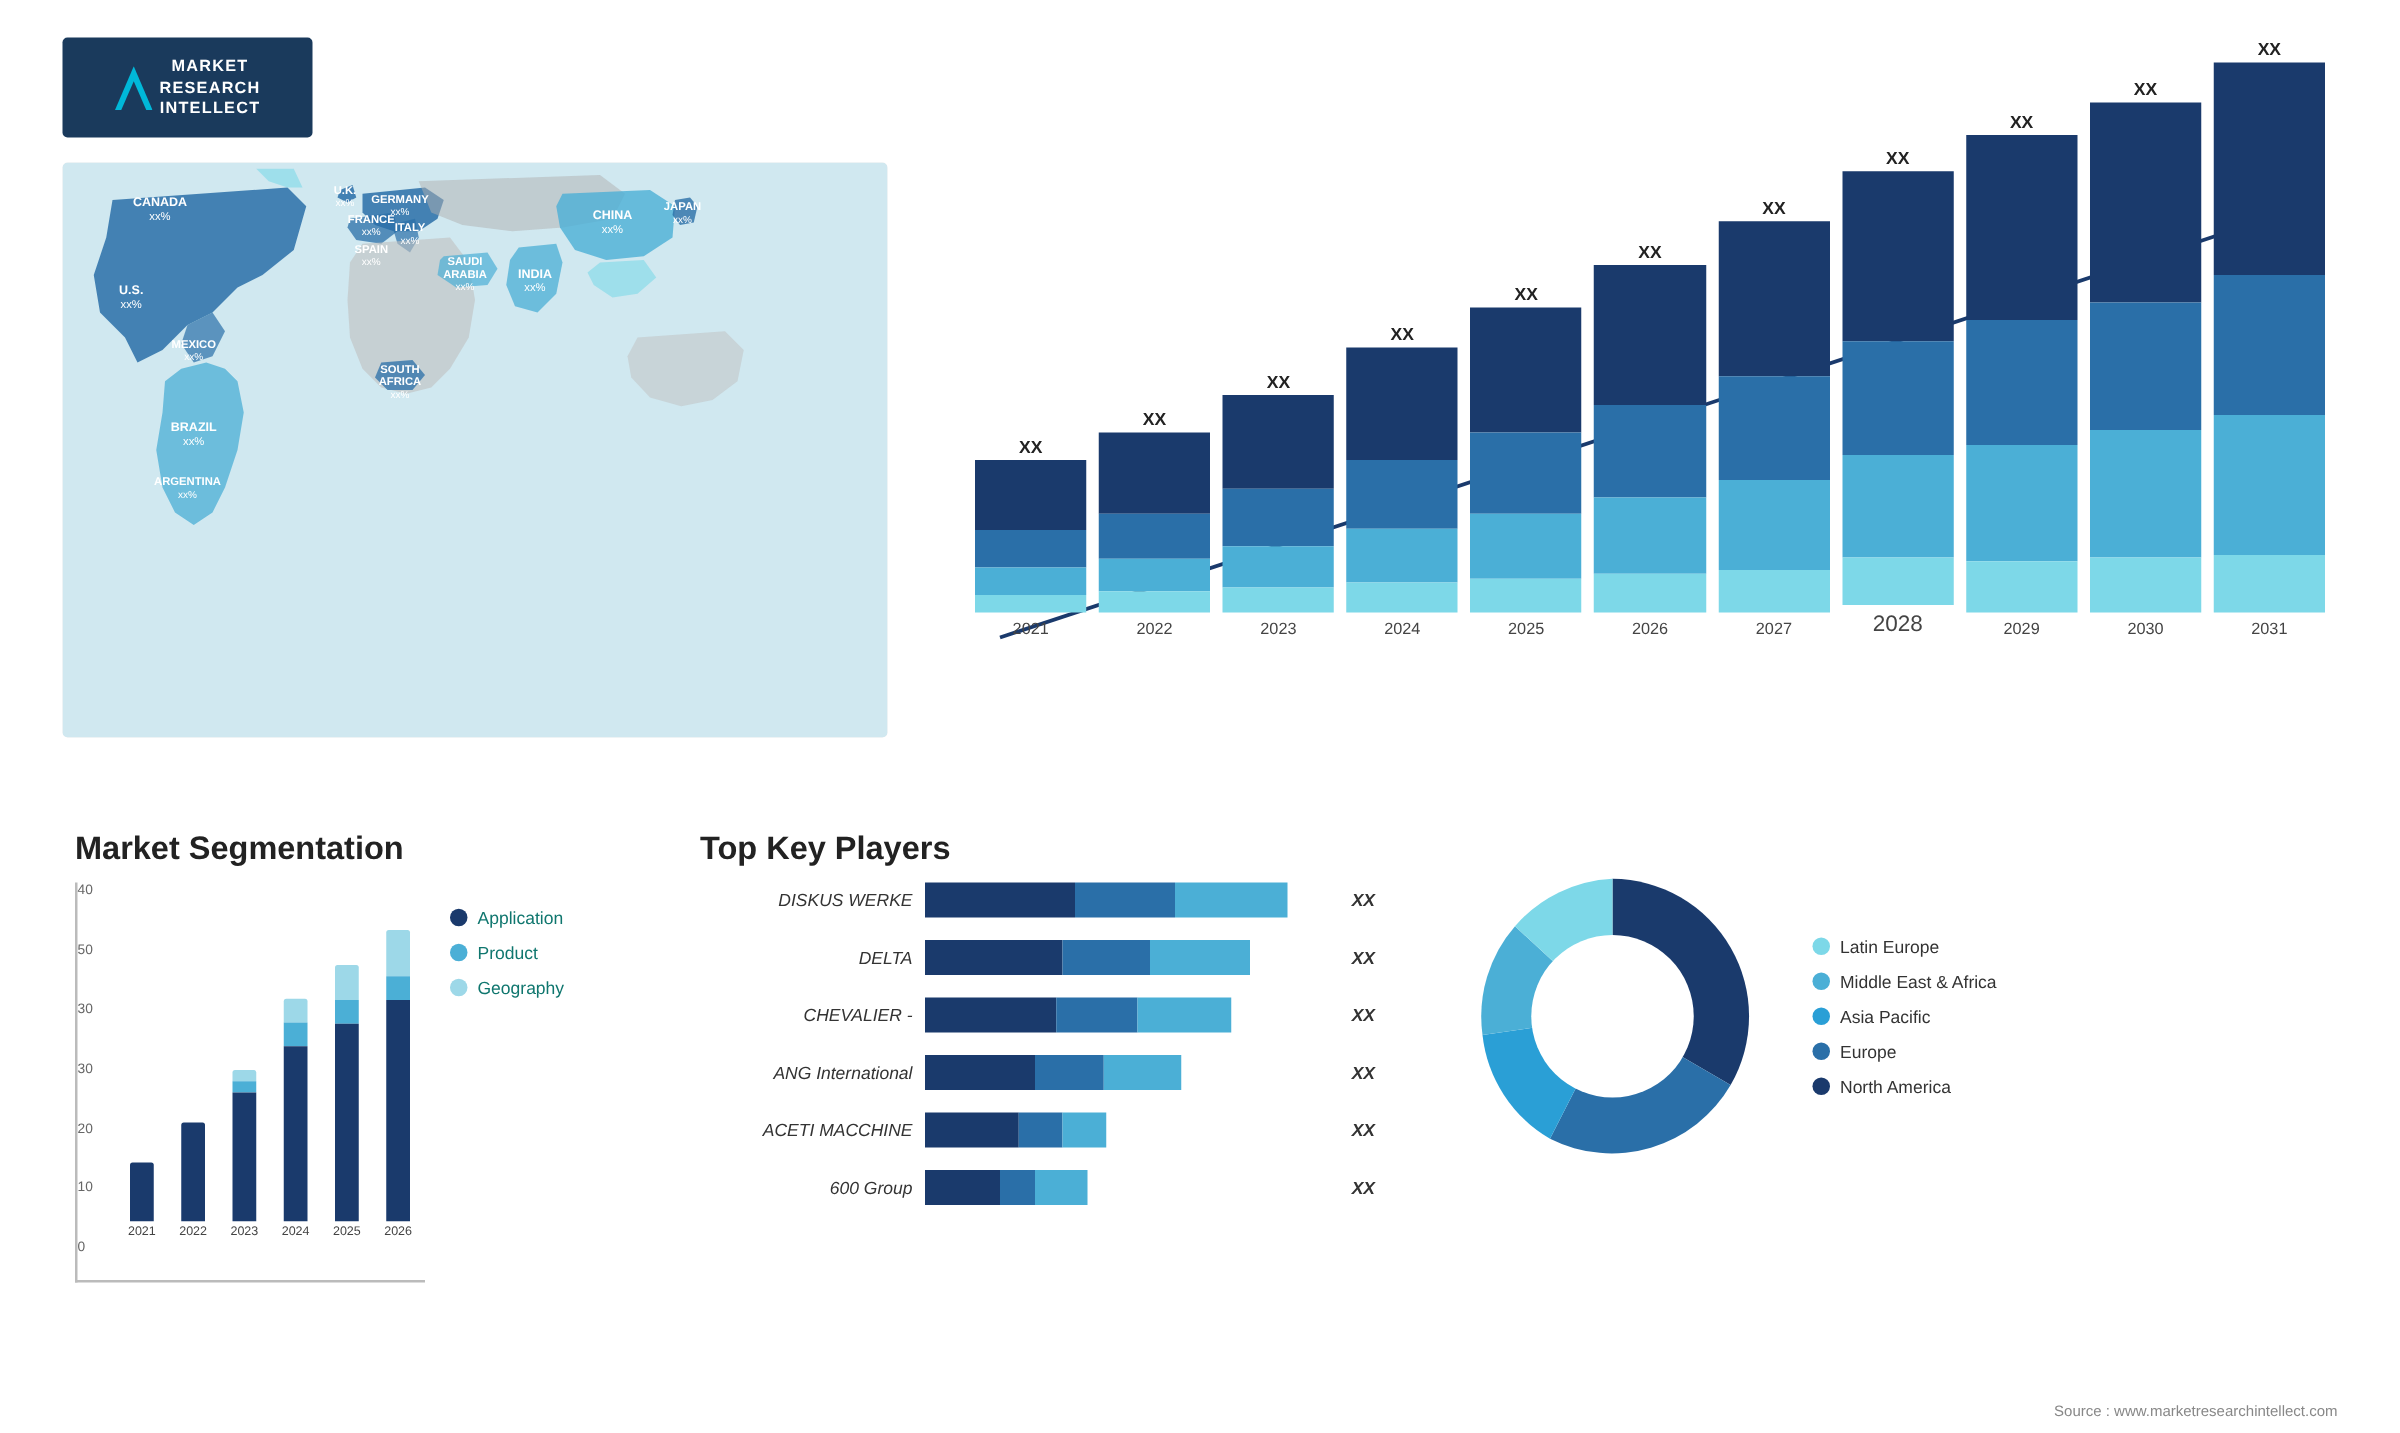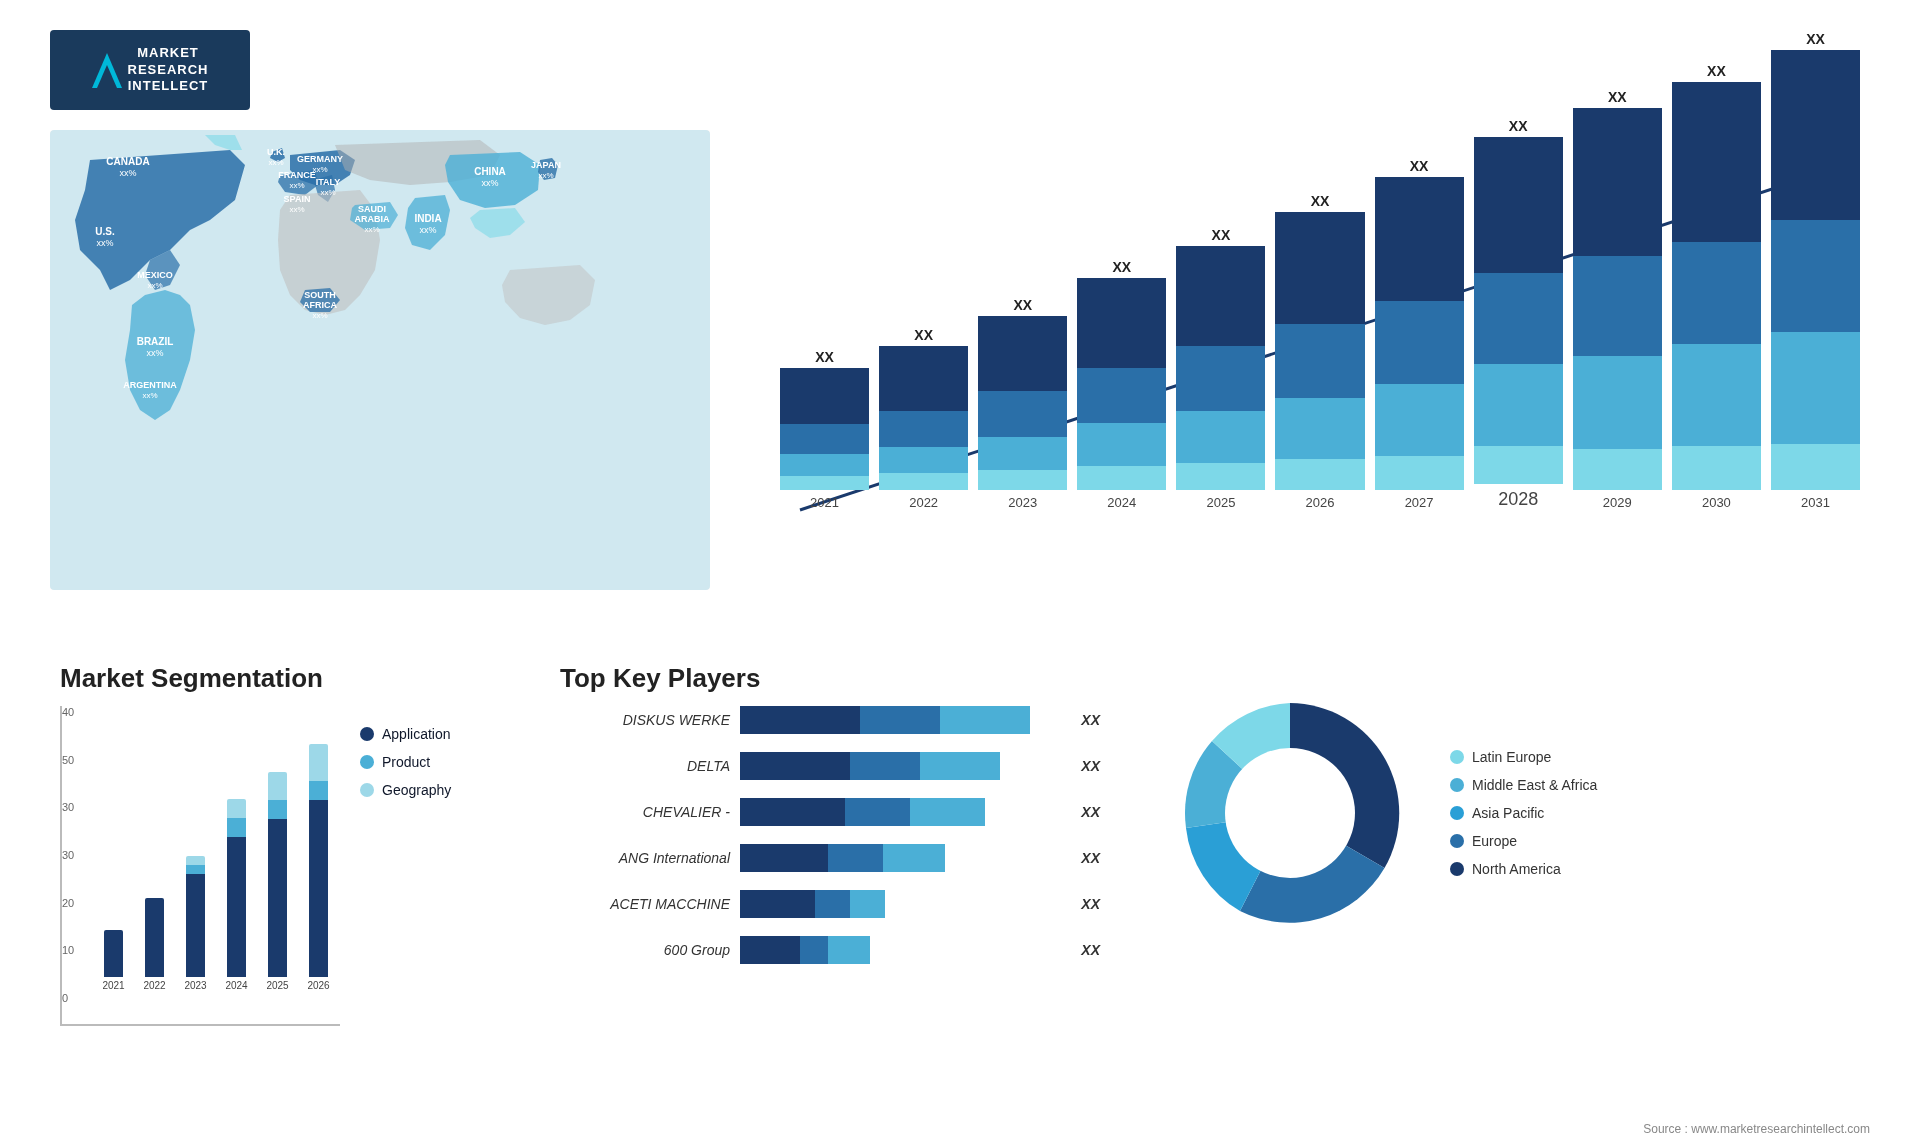--- a/index.html
+++ b/index.html
@@ -101,21 +101,21 @@
       flex-direction: column;
       gap: 12px;
       padding: 20px 0;
       justify-content: center;
     }
     .legend-item {
       display: flex;
       align-items: center;
       gap: 8px;
       font-size: 14px;
-      color: #0f172a;
+      color: #0f766e;
     }
     .legend-dot {
       width: 14px;
       height: 14px;
       border-radius: 50%;
     }
 
     
     .players-section {
       width: 600px;

